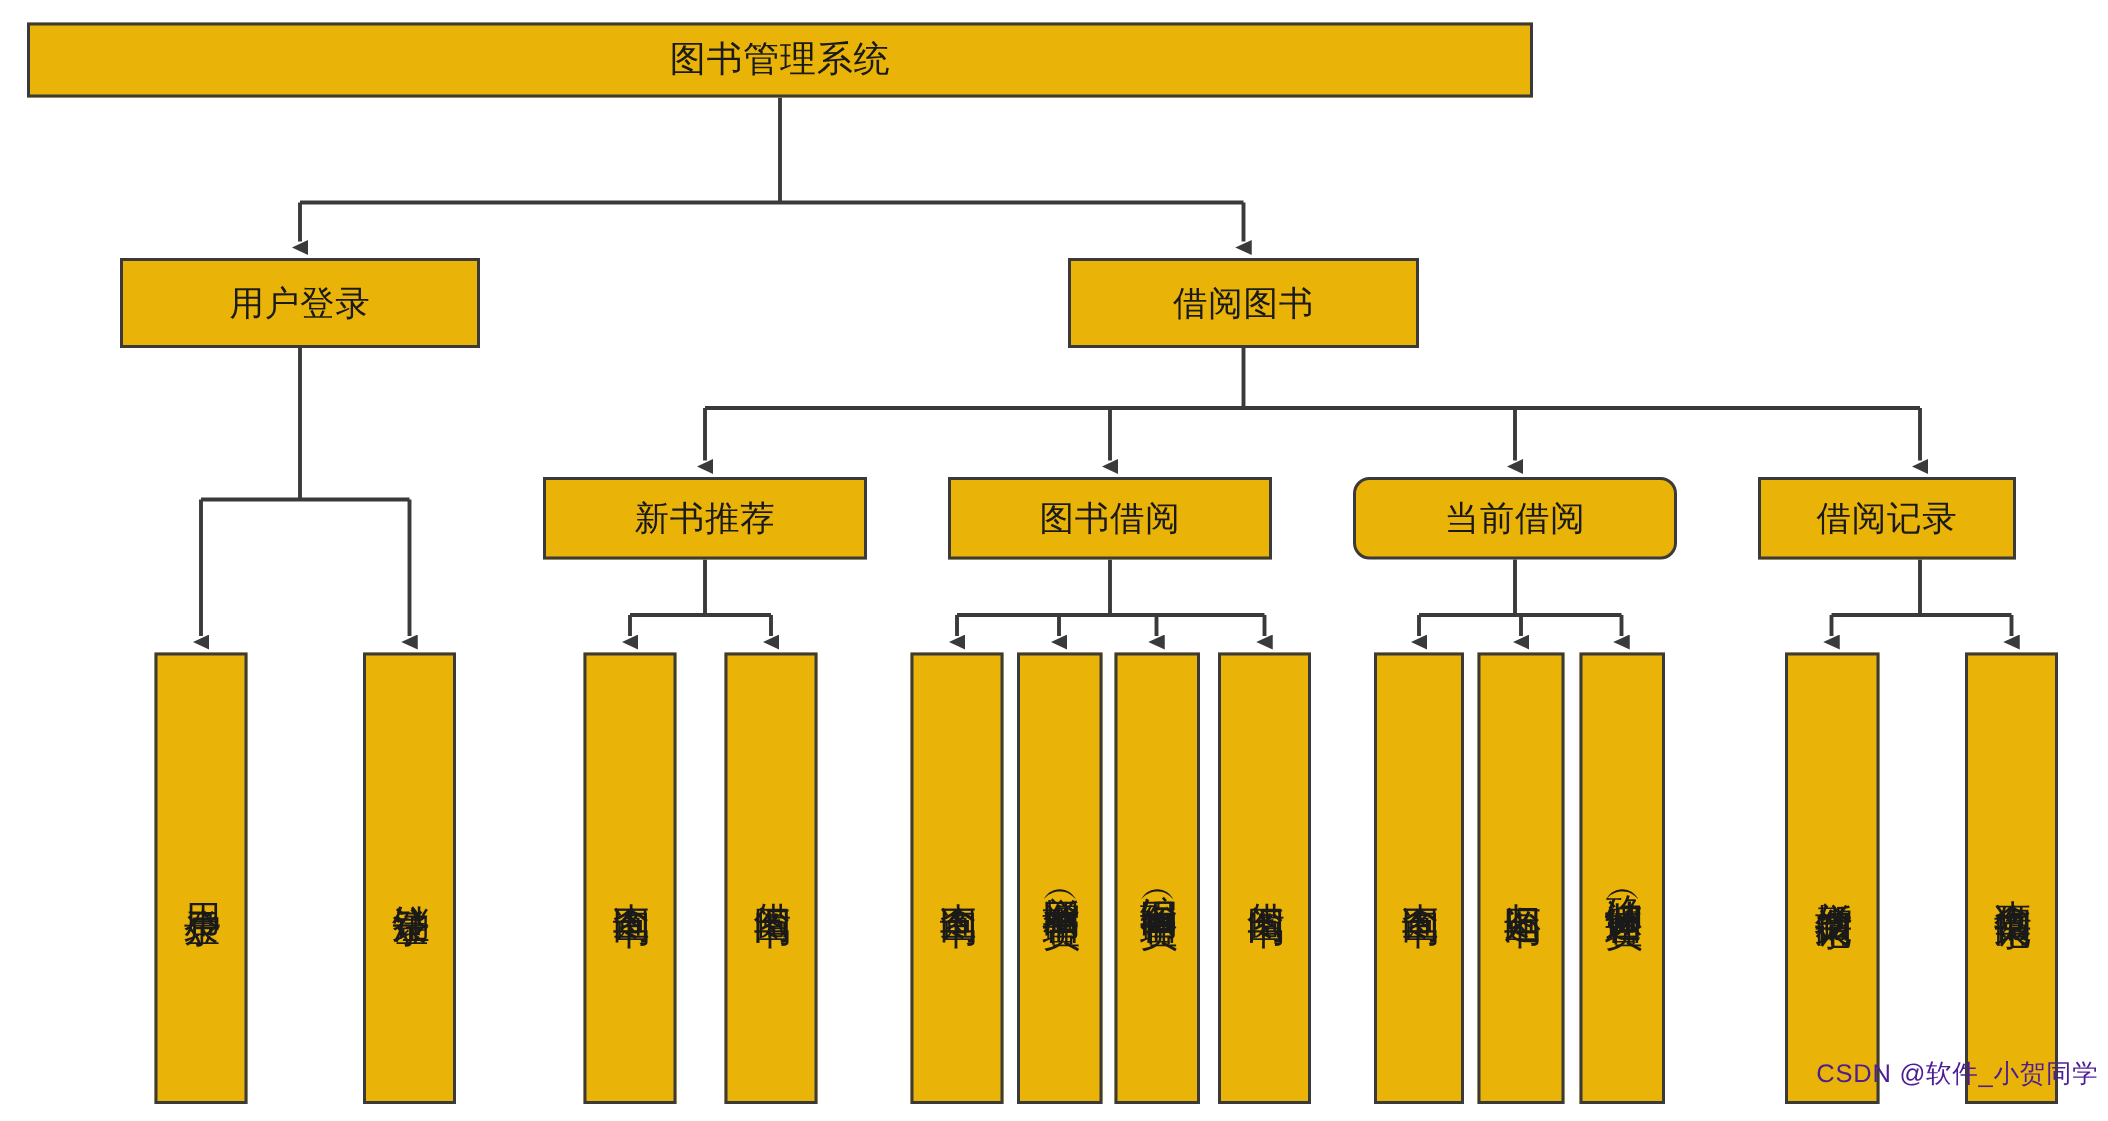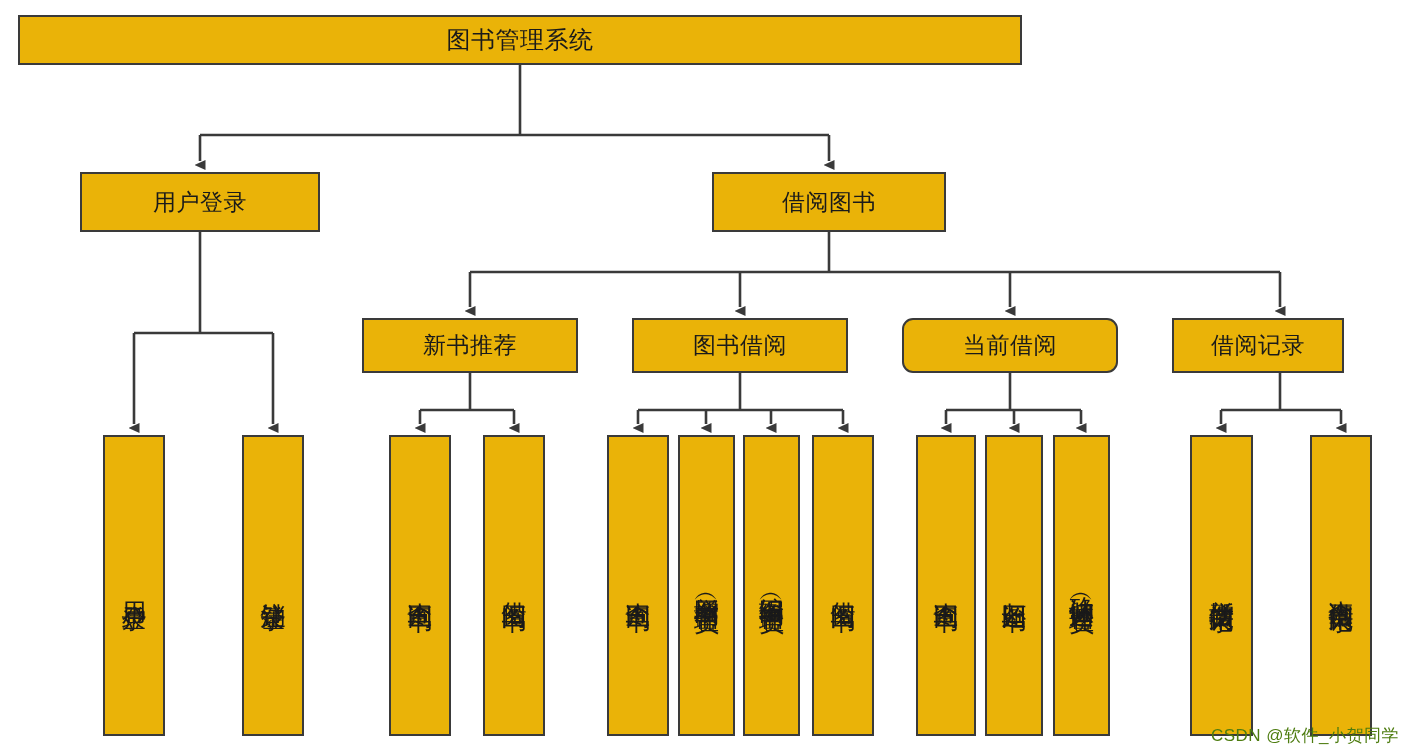--- a/index.html
+++ b/index.html
@@ -57,23 +57,23 @@
     text-orientation: upright;
     font-size: 25px;
     letter-spacing: 2px;
     line-height: 1.0;
     max-height: 100%;
   }
   .node.root .label { font-size: 24px; }
   #watermark {
     position: absolute;
     right: 6px;
-    bottom: 0;
+    bottom: 20px;
     font-size: 17px;
-    color: #4d7c0f;
+    color: #4c1d95;
     letter-spacing: 0.5px;
     white-space: nowrap;
     font-family: "Liberation Sans", "DejaVu Sans", sans-serif;
   }
 </style>
 </head>
 <body>
 
 <div id="canvas">
 

